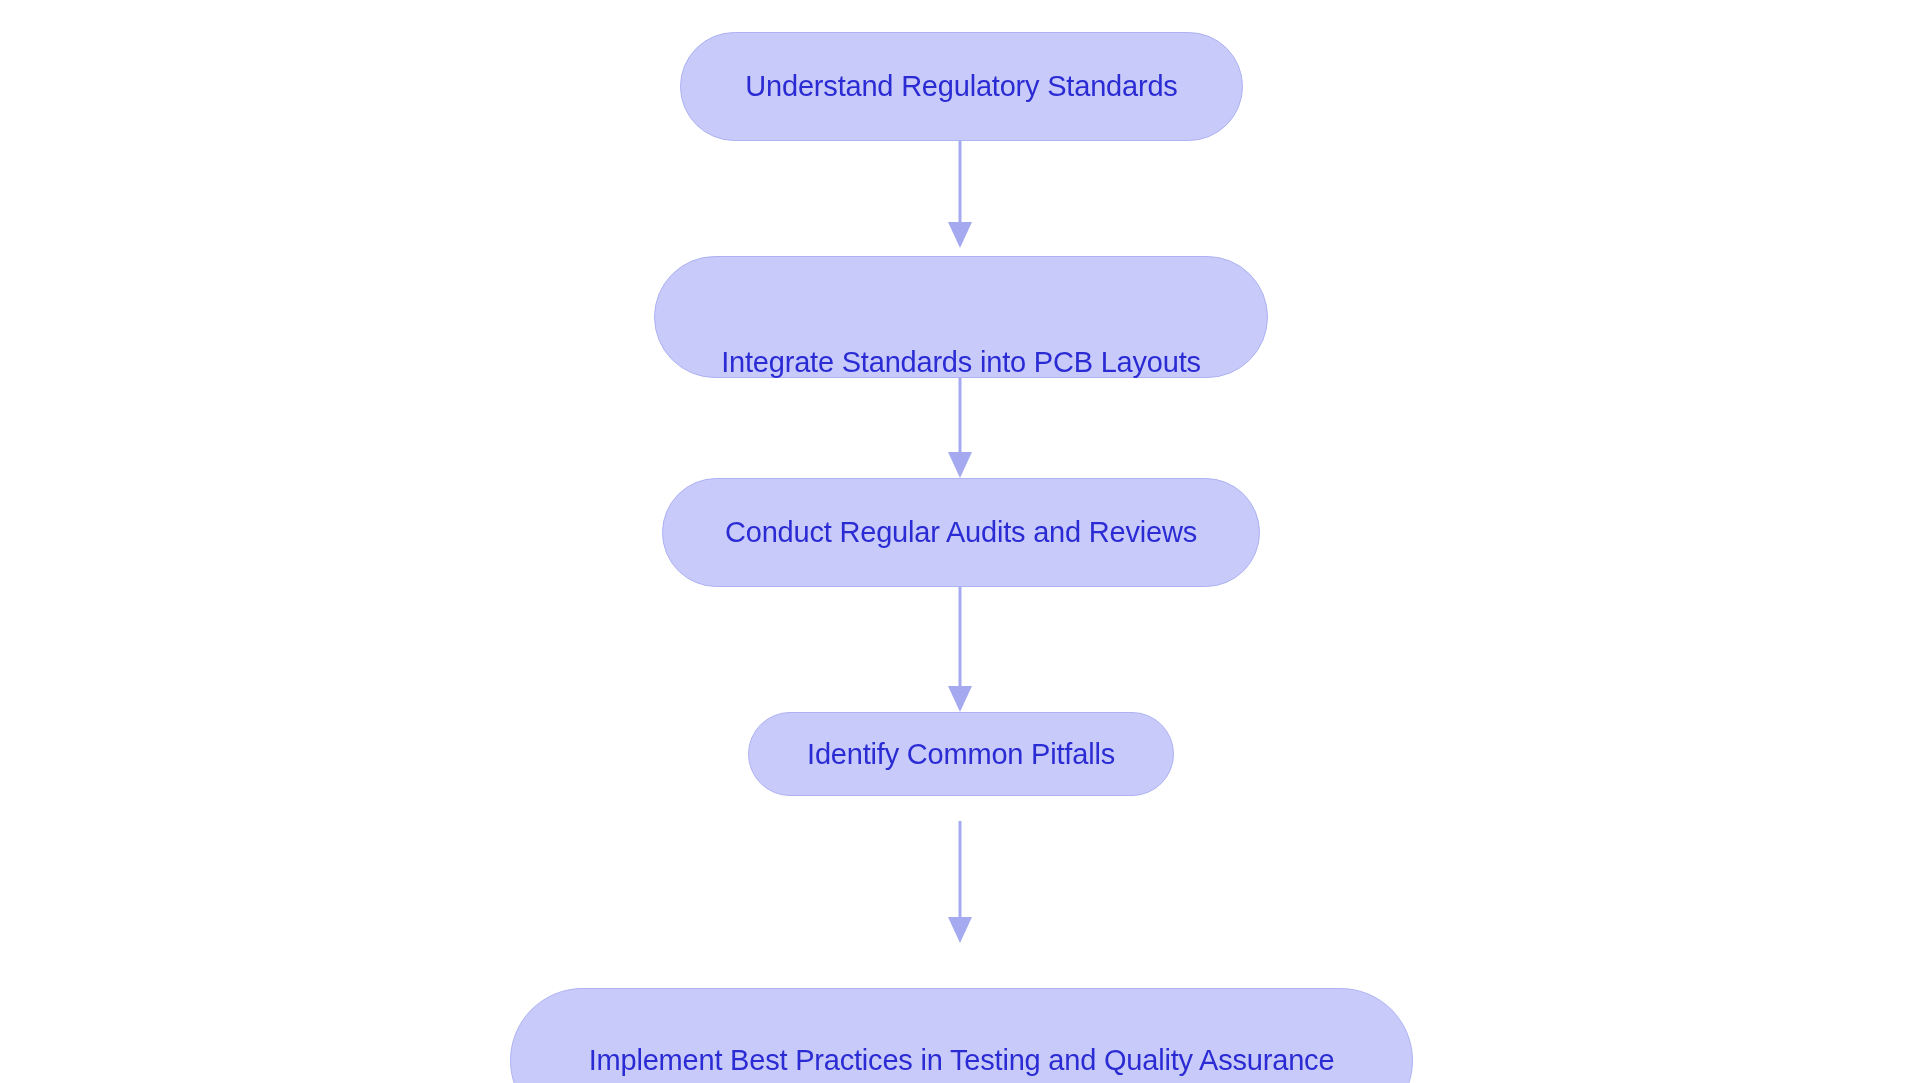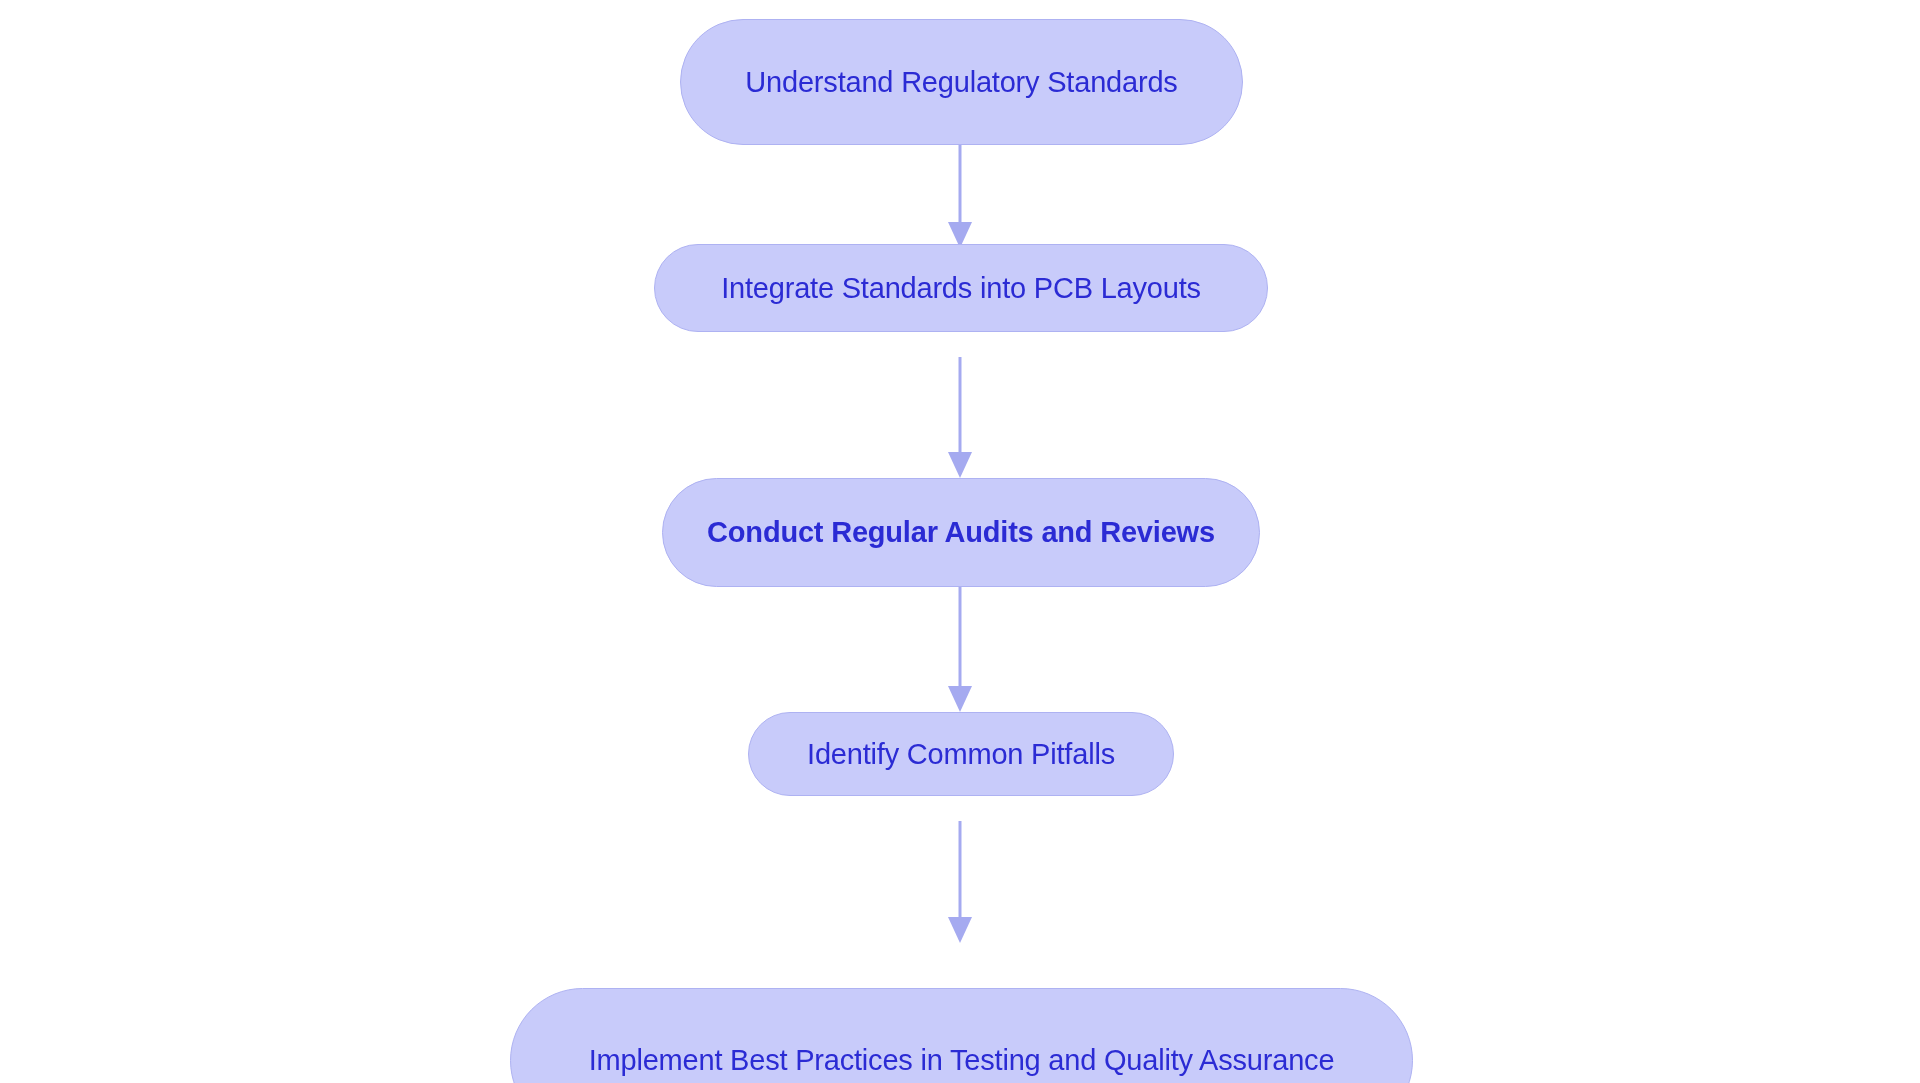--- a/index.html
+++ b/index.html
@@ -69,27 +69,27 @@
         <line x1="12" y1="0" x2="12" y2="103" stroke="#a5aaf0" stroke-width="3"></line>
         <polygon points="0,99 24,99 12,125" fill="#a5aaf0"></polygon>
       </svg>
     </div>
     <div class="flow-edge" style="left: 948px; top: 821px; width: 24px; height: 122px;">
       <svg width="24" height="122" viewBox="0 0 24 122">
         <line x1="12" y1="0" x2="12" y2="100" stroke="#a5aaf0" stroke-width="3"></line>
         <polygon points="0,96 24,96 12,122" fill="#a5aaf0"></polygon>
       </svg>
     </div>
-    <div class="flow-node" style="left: 680px; top: 19px; width: 563px; height: 126px; background: rgb(200, 203, 250); border-color: rgb(174, 178, 242); color: rgb(43, 43, 212); font-size: 29px;">
+    <div class="flow-node" style="left: 680px; top: 32px; width: 563px; height: 109px; background: rgb(200, 203, 250); border-color: rgb(174, 178, 242); color: rgb(43, 43, 212); font-size: 29px;">
       <span class="node-label">Understand Regulatory Standards</span>
     </div>
-    <div class="flow-node" style="left: 654px; top: 244px; width: 614px; height: 88px; background: rgb(200, 203, 250); border-color: rgb(174, 178, 242); color: rgb(43, 43, 212); font-size: 29px;">
+    <div class="flow-node" style="left: 654px; top: 256px; width: 614px; height: 122px; background: rgb(200, 203, 250); border-color: rgb(174, 178, 242); color: rgb(43, 43, 212); font-size: 29px; align-items: flex-end;">
       <span class="node-label">Integrate Standards into PCB Layouts</span>
     </div>
-    <div class="flow-node" style="left: 662px; top: 478px; width: 598px; height: 109px; background: rgb(200, 203, 250); border-color: rgb(174, 178, 242); color: rgb(43, 43, 212); font-size: 29px; font-weight: bold;">
+    <div class="flow-node" style="left: 662px; top: 478px; width: 598px; height: 109px; background: rgb(200, 203, 250); border-color: rgb(174, 178, 242); color: rgb(43, 43, 212); font-size: 29px;">
       <span class="node-label">Conduct Regular Audits and Reviews</span>
     </div>
     <div class="flow-node" style="left: 748px; top: 712px; width: 426px; height: 84px; background: rgb(200, 203, 250); border-color: rgb(174, 178, 242); color: rgb(43, 43, 212); font-size: 29px;">
       <span class="node-label">Identify Common Pitfalls</span>
     </div>
     <div class="flow-node" style="left: 510px; top: 988px; width: 903px; height: 145px; background: rgb(200, 203, 250); border-color: rgb(174, 178, 242); color: rgb(43, 43, 212); font-size: 29px;">
       <span class="node-label">Implement Best Practices in Testing and Quality Assurance</span>
     </div>
   </div>
 

